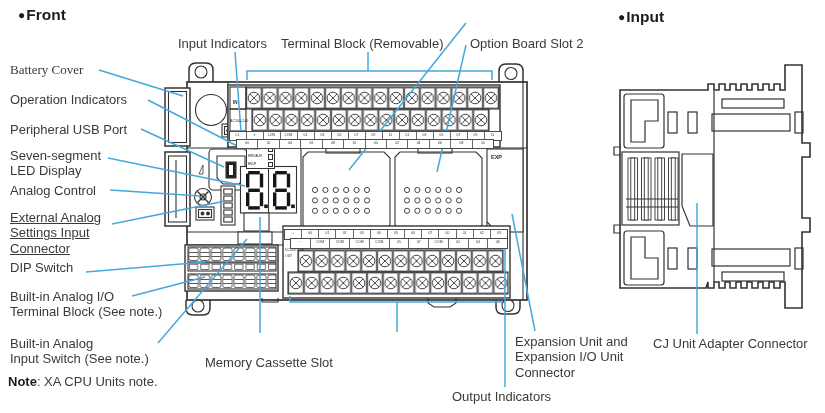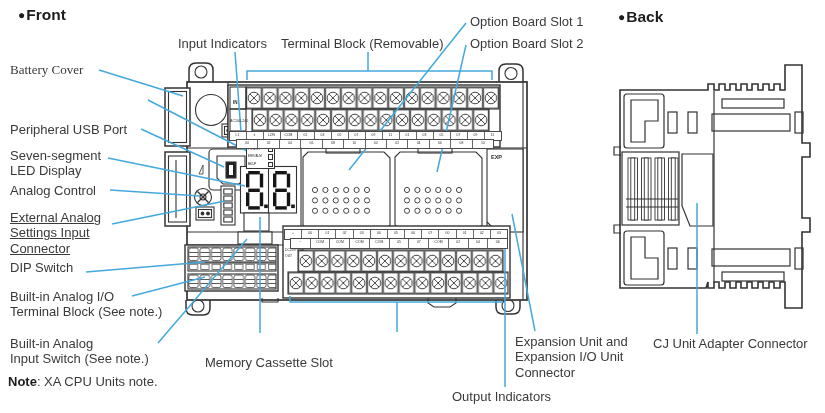--- a/index.html
+++ b/index.html
@@ -306,28 +306,28 @@
     <line x1="697" y1="203" x2="697" y2="334"></line>
   </g>
 </svg>
 
 <div class="title" style="left:18px;top:6px;">
   <span class="bullet">●</span>
   <span>Front</span>
 </div>
 <div class="title" style="left:618px;top:8px;">
   <span class="bullet">●</span>
-  <span>Back</span>
+  <span>Input</span>
 </div>
 
 <div class="label" style="left:178px;top:36px;">Input Indicators</div>
 <div class="label" style="left:281px;top:36px;">Terminal Block (Removable)</div>
-<div class="label" style="left:470px;top:14px;">Option Board Slot 1</div>
 <div class="label" style="left:470px;top:36px;">Option Board Slot 2</div>
 <div class="label" style="left:10px;top:62px;font-family:Liberation Serif, serif;">Battery Cover</div>
+<div class="label" style="left:10px;top:92px;">Operation Indicators</div>
 <div class="label" style="left:10px;top:122px;">Peripheral USB Port</div>
 <div class="label" style="left:10px;top:148px;">Seven-segment
 LED Display</div>
 <div class="label" style="left:10px;top:183px;">Analog Control</div>
 <div class="label" style="left:10px;top:210px;text-decoration:underline;">External Analog
 Settings Input
 Connector</div>
 <div class="label" style="left:10px;top:260px;">DIP Switch</div>
 <div class="label" style="left:10px;top:289px;">Built-in Analog I/O
 Terminal Block (See note.)</div>

